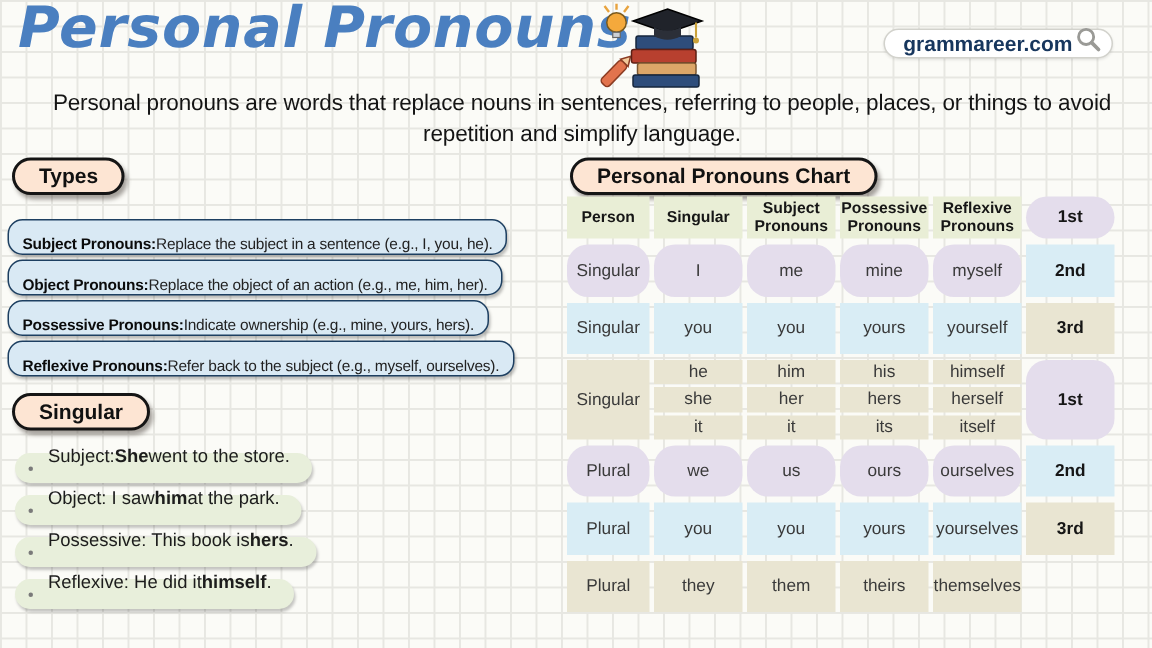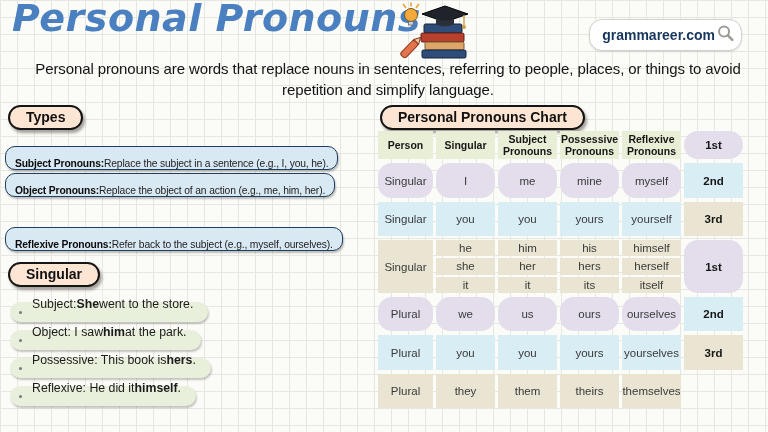--- a/index.html
+++ b/index.html
@@ -16,21 +16,21 @@
   }
 
   .title{
     position:absolute; left:12px; top:-4px;
     font-family:"DejaVu Sans", sans-serif; font-style:italic; font-weight:700;
     font-size:38px; color:#4a7fc0; letter-spacing:0.5px; white-space:nowrap;
   }
   .title-icon{ position:absolute; left:398px; top:2px; }
 
   .badge{
-    position:absolute; right:26px; top:19px; height:32px;
+    position:absolute; right:26px; top:19px; height:20px;
     background:#ffffff; border:1px solid #d2d2cc; border-radius:13px;
     display:flex; align-items:center; gap:1px; padding:0 6px 0 12px;
     box-shadow:0 1px 2px rgba(0,0,0,0.10);
   }
   .badge .badge-label{ font-size:14px; font-weight:600; color:#17365d; white-space:nowrap; }
 
   .intro{
     position:absolute; left:10px; top:59px; width:756px;
     font-size:15px; line-height:20.5px; color:#141414; letter-spacing:-0.1px;text-align:center;
   }
@@ -138,20 +138,24 @@
   </div>
 
   <div class="type-pill" style="top:146px">
       <b>Subject Pronouns:</b>
       <span> Replace the subject in a sentence (e.g., I, you, he).</span>
     </div>
   <div class="type-pill" style="top:173px">
       <b>Object Pronouns:</b>
       <span> Replace the object of an action (e.g., me, him, her).</span>
     </div>
+  <div class="type-pill" style="top:200px">
+      <b>Possessive Pronouns:</b>
+      <span> Indicate ownership (e.g., mine, yours, hers).</span>
+    </div>
   <div class="type-pill" style="top:227px">
       <b>Reflexive Pronouns:</b>
       <span> Refer back to the subject (e.g., myself, ourselves).</span>
     </div>
 
   <div class="section-header" id="examples-header">
     <span>Singular</span>
   </div>
 
   <div class="ex-pill" style="top:302px">

